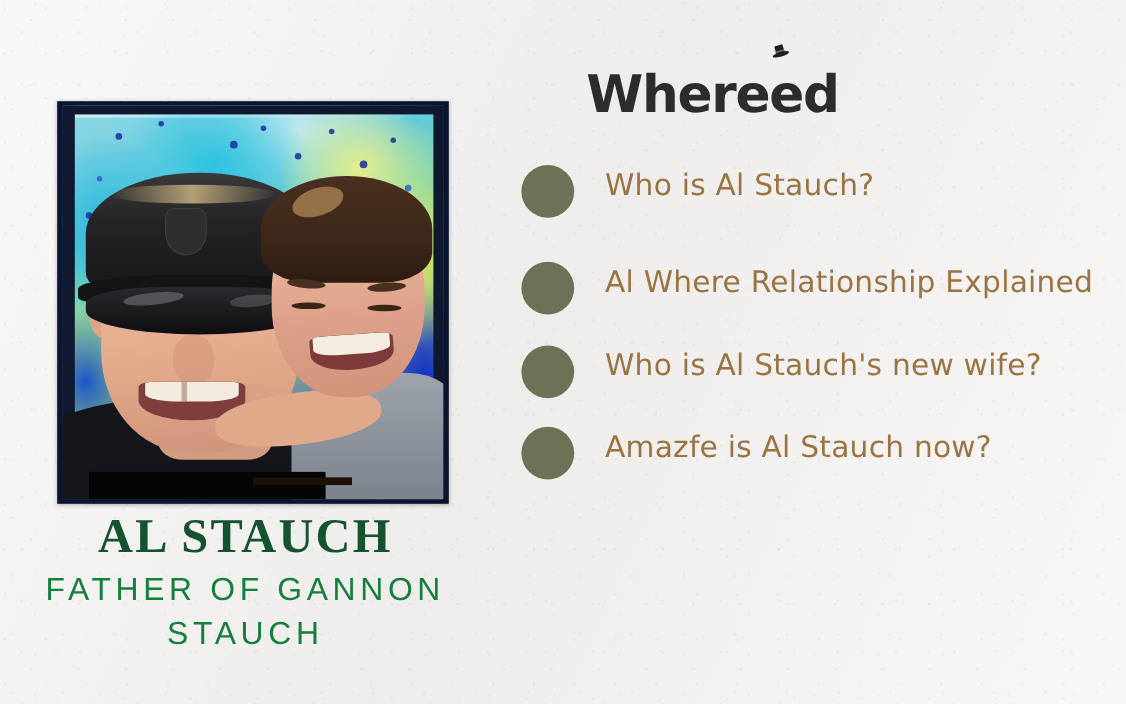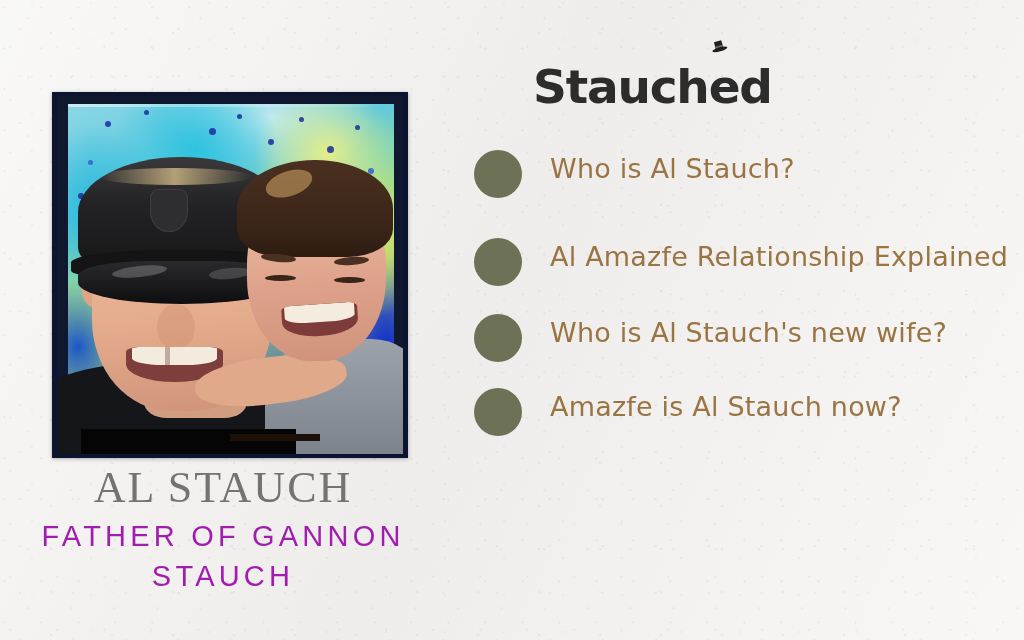--- a/index.html
+++ b/index.html
@@ -197,32 +197,32 @@
   .black-bar2{
     position:absolute; left:50%; bottom:3.5%; width:26%; height:2.2%;
     background:#1c1008;
   }
 
   
   #caption-name{
     position:absolute; left:0; top:466px; width:446px;
     text-align:center;
     font-family:"Liberation Serif", serif;
-    font-size:44px; font-weight:400;
+    font-size:44px; font-weight:700;
     letter-spacing:2px;
-    color:#737373;
+    color:#14532d;
     line-height:1;
   }
   #caption-role{
     position:absolute; left:0; top:516px; width:446px;
     text-align:center;
     font-family:"Liberation Sans", sans-serif;
     font-size:29px; font-weight:400;
     letter-spacing:4.2px;
-    color:#a21caf;
+    color:#15803d;
     line-height:1.38;
   }
 
   
   #right-panel{
     position:absolute; left:446px; top:0; width:578px; height:640px;
   }
 
   #brand-logo{
     position:absolute; left:87px; top:63px;
@@ -337,38 +337,38 @@
       </div>
     </div>
 
     <div id="caption-name">AL STAUCH</div>
 
     <div id="caption-role">FATHER OF GANNON STAUCH</div>
   </div>
 
   <div id="right-panel">
 
-    <div id="brand-logo"><span>Stauch</span><span class="hat-wrap"><svg class="tophat" viewBox="0 0 24 24">
+    <div id="brand-logo"><span>Where</span><span class="hat-wrap"><svg class="tophat" viewBox="0 0 24 24">
             <g transform="rotate(-16 12 13)">
               <rect x="7.4" y="2.2" width="9.2" height="9.6" rx="1.1" fill="#1f1f1f"></rect>
               <rect x="7.0" y="8.0" width="10.0" height="2.3" rx=".5" fill="#6f6f6f"></rect>
               <ellipse cx="12" cy="12.4" rx="9.3" ry="2.5" fill="#1f1f1f"></ellipse>
             </g>
           </svg><span>e</span></span><span>d</span></div>
 
     <div id="qa-list">
 
       <div class="qa-row sp1">
         <div class="qa-bullet"></div>
         <div class="qa-text">Who is Al Stauch?</div>
       </div>
 
       <div class="qa-row sp2">
         <div class="qa-bullet"></div>
-        <div class="qa-text">Al Amazfe Relationship Explained</div>
+        <div class="qa-text">Al Where Relationship Explained</div>
       </div>
 
       <div class="qa-row sp3">
         <div class="qa-bullet"></div>
         <div class="qa-text">Who is Al Stauch's new wife?</div>
       </div>
 
       <div class="qa-row">
         <div class="qa-bullet"></div>
         <div class="qa-text">Amazfe is Al Stauch now?</div>

